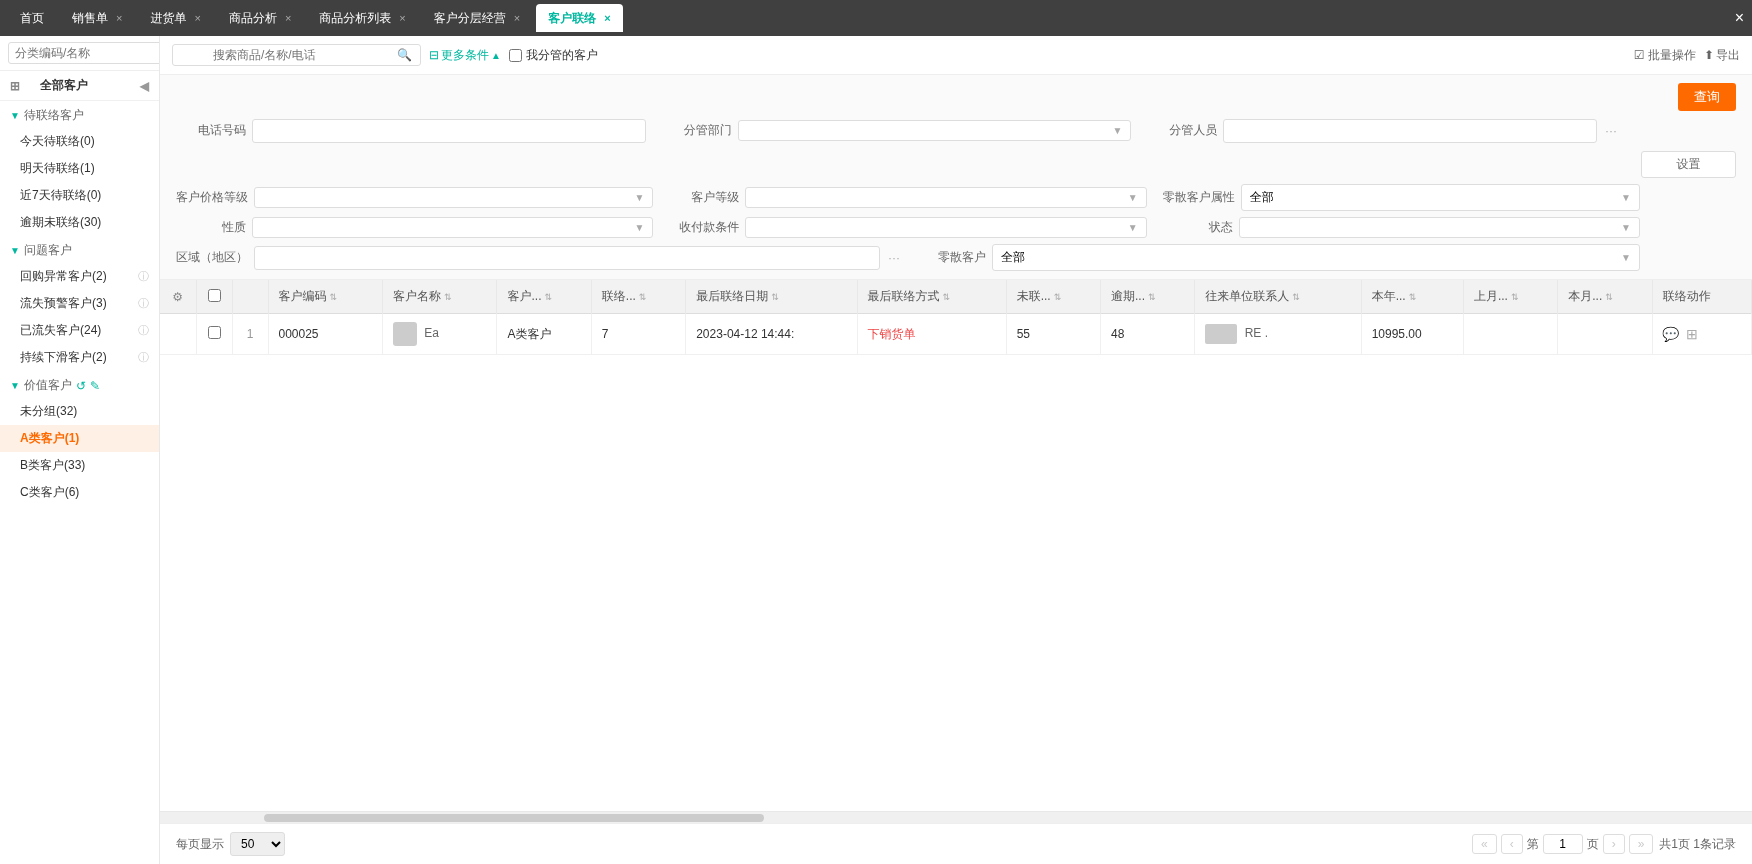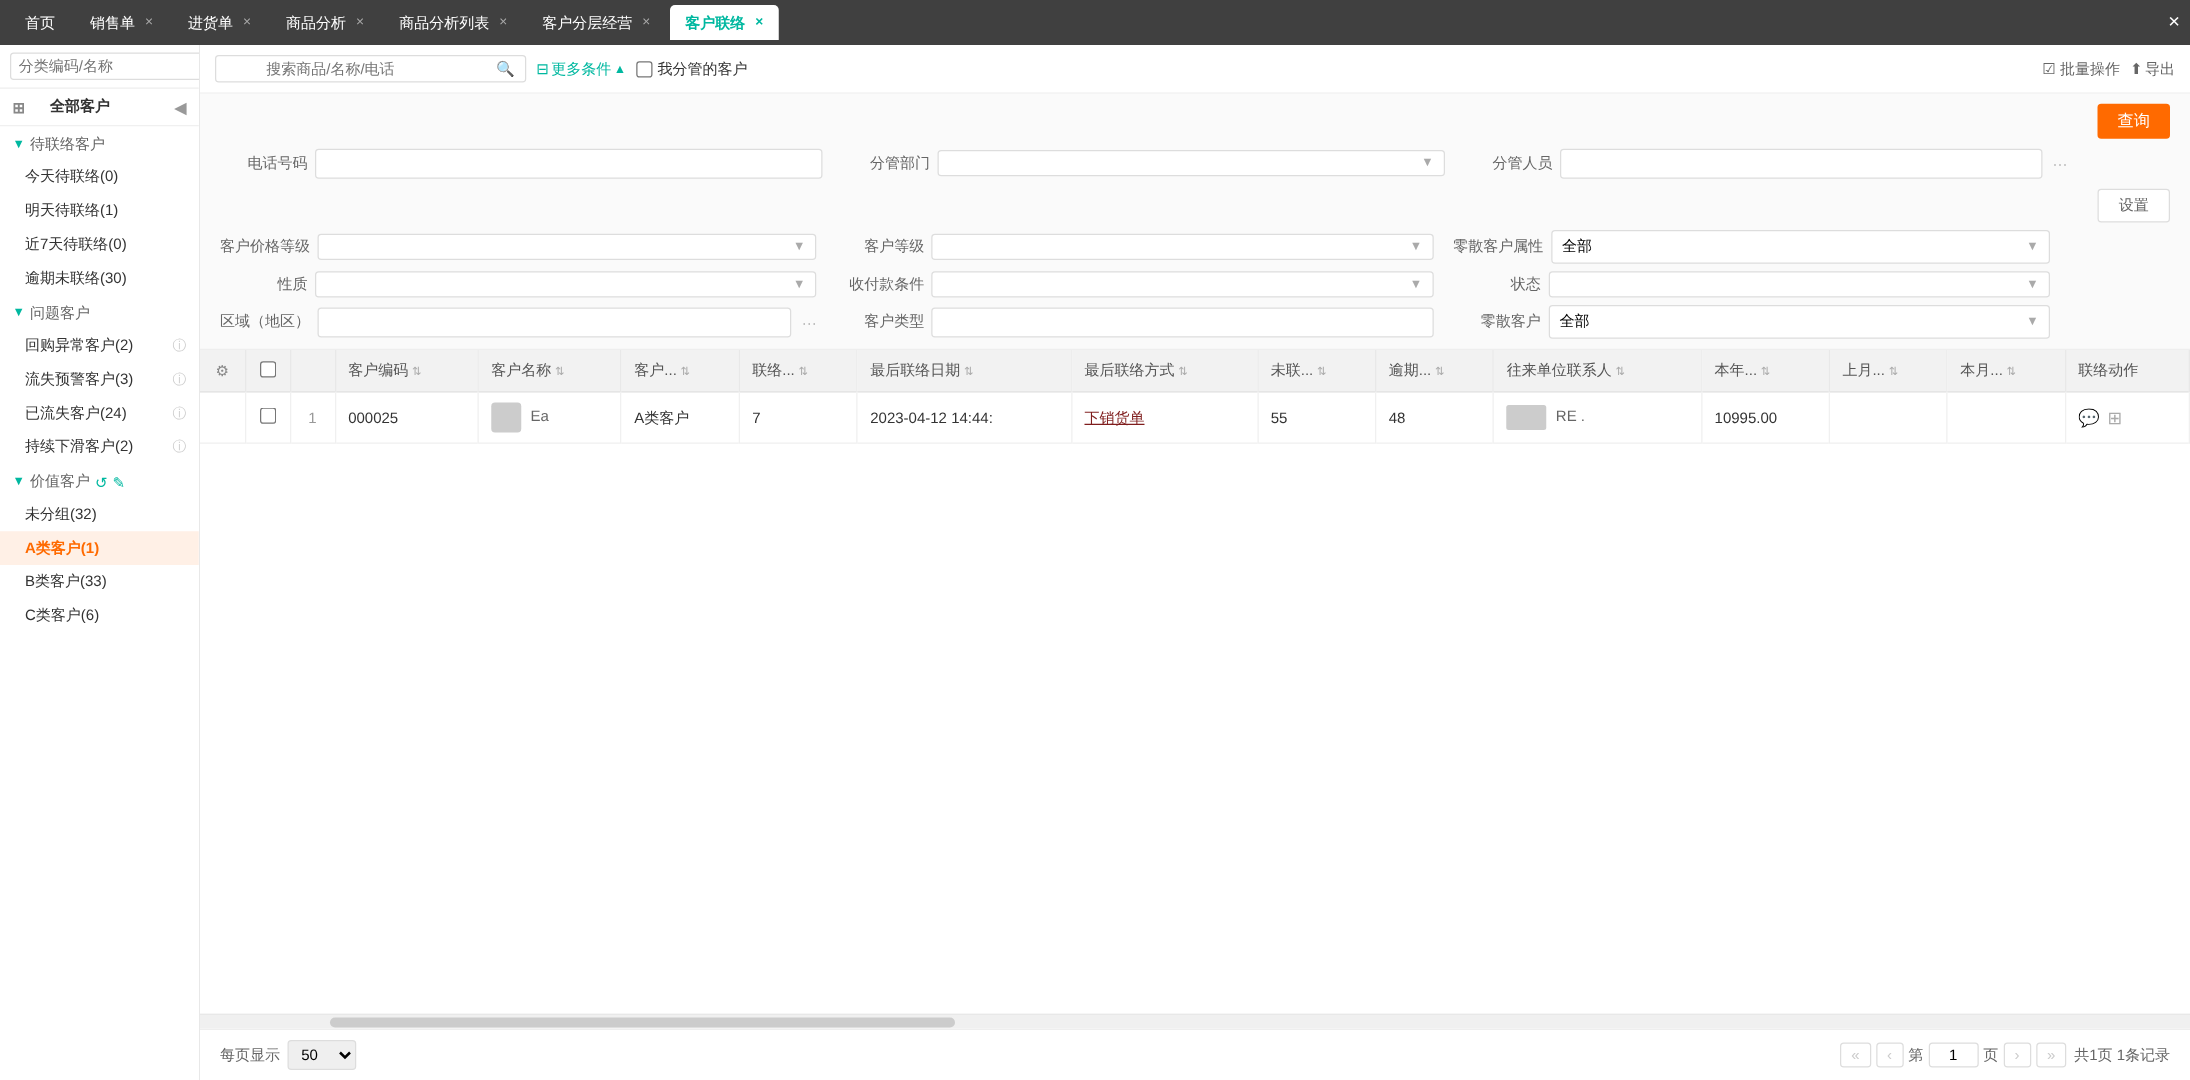--- a/index.html
+++ b/index.html
@@ -207,20 +207,21 @@
       margin-left: 8px;
     }
     .btn-query {
       background: #ff6a00;
       color: #fff;
       border: none;
       border-radius: 3px;
       padding: 5px 16px;
       cursor: pointer;
       font-size: 13px;
+      margin-left: 37px;
     }
     .btn-settings {
       background: #fff;
       color: #666;
       border: 1px solid #ddd;
       border-radius: 3px;
       padding: 4px 14px;
       cursor: pointer;
       font-size: 12px;
       margin-top: 36px;
@@ -250,21 +251,21 @@
       position: relative;
     }
     thead th .th-inner {
       display: flex;
       align-items: center;
       gap: 3px;
     }
     thead th .sort-icon { color: #aaa; font-size: 9px; cursor: pointer; }
     tbody tr { border-bottom: 1px solid #f0f0f0; }
     tbody td { padding: 8px 10px; color: #333; white-space: nowrap; border-right: 1px solid #f0f0f0; }
-    .link-text { color: #7f1d1d; text-decoration: underline; cursor: pointer; }
+    .link-text { color: #ef4444; cursor: pointer; }
 
     .settings-col { width: 36px; text-align: center; }
     .checkbox-col { width: 36px; text-align: center; }
     .num-col { width: 36px; text-align: center; color: #999; }
 
     
     .row-actions { display: flex; gap: 6px; align-items: center; }
     .row-action-icon { color: #aaa; cursor: pointer; font-size: 14px; }
 
     
@@ -530,24 +531,20 @@
           </div>
         </div>
         <div style="width: 80px; flex-shrink:0;"></div>
       </div>
 
       <div class="filter-row">
         <div class="filter-field">
           <span class="filter-label">区域（地区）</span>
           <input class="filter-input" type="text" style="flex: 1 1 0%;">
           <span class="filter-dots">···</span>
-        </div>
-        <div class="filter-field">
-          <span class="filter-label">客户类型</span>
-          <input class="filter-input" type="text" style="flex: 1 1 0%;">
         </div>
         <div class="filter-field">
           <span class="filter-label">零散客户</span>
           <div class="filter-select">
             <span>全部</span>
             <span class="chevron">▼</span>
           </div>
         </div>
         <div style="width: 80px; flex-shrink:0;"></div>
       </div>

